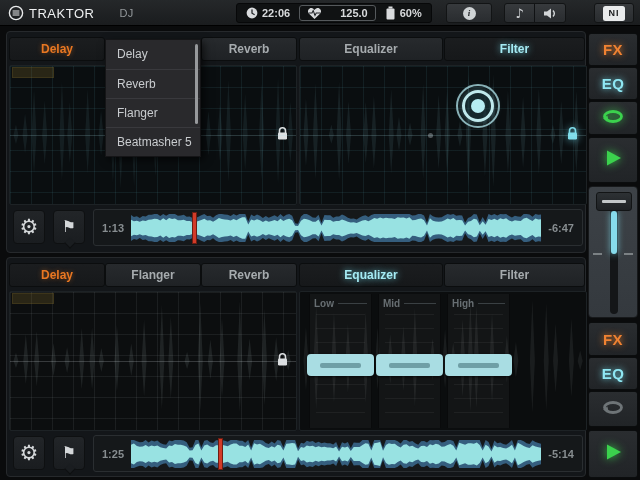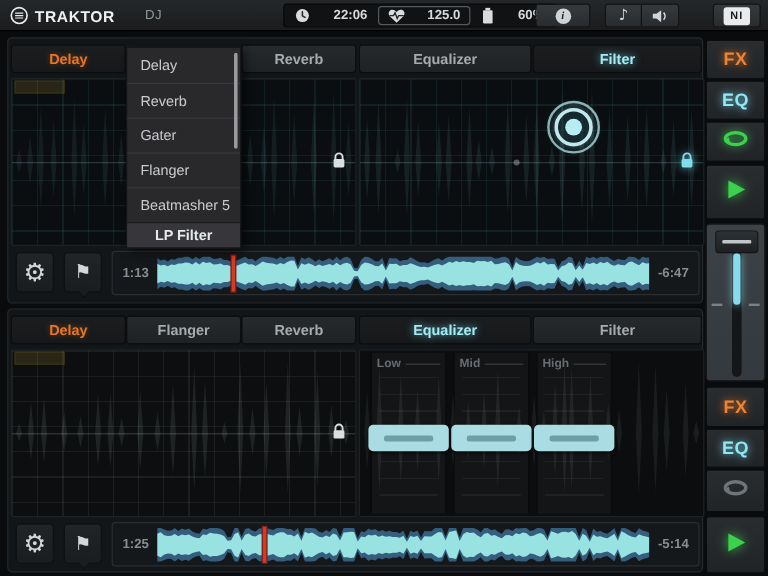--- a/index.html
+++ b/index.html
@@ -4,26 +4,26 @@
 <style>
   * { margin:0; padding:0; box-sizing:border-box; }
   html,body { width:640px; height:480px; background:#060708; overflow:hidden;
     font-family:"Liberation Sans", sans-serif; -webkit-font-smoothing:antialiased; }
   #screen { position:relative; width:640px; height:480px; background:#0a0b0c; }
 
   
   .topbar { position:absolute; left:0; top:0; width:640px; height:26px;
     background:linear-gradient(#25282a,#1a1c1e); border-bottom:1px solid #000; }
   .brand { position:absolute; left:8px; top:0; height:26px; display:flex; align-items:center; gap:5px; }
-  .brand-name { color:#eef0f1; font-size:13px; font-weight:bold; letter-spacing:.5px; }
+  .brand-name { color:#eef0f1; font-size:13px; font-weight:normal; letter-spacing:.5px; }
   .brand-suffix { color:#93989b; font-size:11px; letter-spacing:.5px;padding-left:20px; }
   .status-pill { position:absolute; left:236px; top:3px; height:20px; padding:0 9px;
     background:#101213; border:1px solid #070809; border-radius:3px;
     display:flex; align-items:center; gap:9px; }
-  .status-item { display:flex; align-items:center; gap:20px; color:#d8dadc; font-size:11px; font-weight:bold; }
+  .status-item { display:flex; align-items:center; gap:4px; color:#d8dadc; font-size:11px; font-weight:bold; }
   .bpm-box { border:1px solid #55595c; border-radius:3px; height:16px; padding:0 7px;
     display:flex; align-items:center; gap:18px; }
   .topbar-right { position:absolute; right:6px; top:3px; display:flex; align-items:center; }
   .tb-btn { height:20px; background:linear-gradient(#373a3d,#292c2f); border:1px solid #121415;
     border-radius:3px; display:flex; align-items:center; justify-content:center; }
   .btn-info { width:46px; margin-right:12px; }
   .circle-i { width:13px; height:13px; border-radius:50%; background:#cfd3d5; color:#222528;
     font:bold italic 9px/13px "Liberation Serif", serif; text-align:center; }
   .btn-group { width:62px; margin-right:28px; padding:0; overflow:hidden; }
   .btn-group .half { width:50%; height:100%; display:flex; align-items:center; justify-content:center; }
@@ -291,24 +291,22 @@
         <svg width="13" height="15" viewBox="0 0 13 15">
           <path d="M3.5 7 V4.8 A3 3 0 0 1 9.5 4.8 V7" fill="none" stroke="currentColor" stroke-width="1.6"></path>
           <rect x="2" y="6.5" width="9" height="7" rx="1.2" fill="currentColor"></rect>
         </svg>
       </span>
     </div>
 
     <div class="fx-menu">
       <div class="fx-item">Delay</div>
       <div class="fx-item">Reverb</div>
-      <div class="fx-item">Gater</div>
       <div class="fx-item">Flanger</div>
       <div class="fx-item">Beatmasher 5</div>
-      <div class="fx-item sel">LP Filter</div>
       <div class="fx-scrollbar"></div>
     </div>
 
     <div class="sq-btn btn-gear">
       <span class="glyph-gear">⚙</span>
     </div>
     <div class="sq-btn btn-flag">
       <span class="glyph-flag">⚑</span>
     </div>
 

